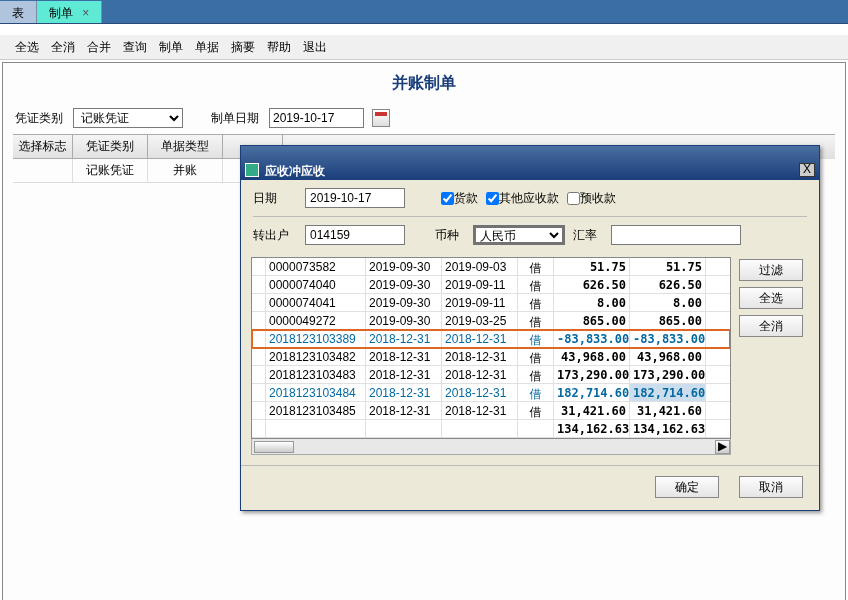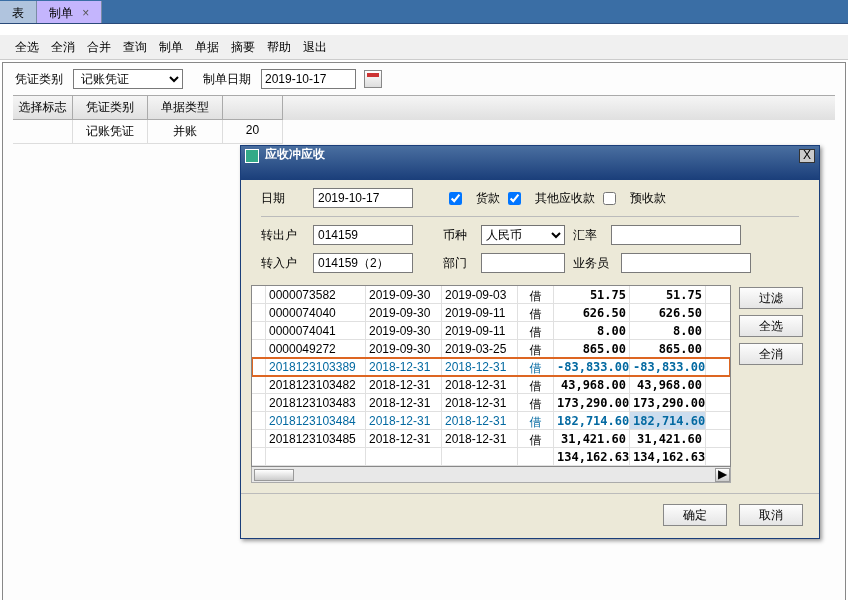--- a/index.html
+++ b/index.html
@@ -1,20 +1,20 @@
 <!DOCTYPE html>
 <html><head>
 <meta charset="utf-8">
 <style>
 * { box-sizing: border-box; margin: 0; padding: 0; font-family: "SimSun", "宋体", sans-serif; font-size: 12px; }
 body { background: #fff; width: 848px; height: 600px; overflow: hidden; position: relative; }
 
 .tabbar { background: #3a6ea5; height: 24px; display: flex; align-items: flex-end; border-bottom: 1px solid #2a4a7a; }
 .tab { padding: 4px 12px; background: #b0c4de; color: #000; border-right: 1px solid #7a8ca5; cursor: pointer; height: 22px; }
-.tab.active { background: #c4b5fd; }
+.tab.active { background: #5eead4; }
 .tab .x { margin-left: 6px; color: #555; }
 
 .menubar { background: #f0f0f0; height: 26px; display: flex; align-items: center; padding-left: 15px; border-top: 1px solid #fff; border-bottom: 1px solid #ccc; gap: 12px; margin-top: 10px; }
 .menuitem { cursor: pointer; color: #000; }
 
 .main { background: #fdfdfd; border: 1px solid #888; margin: 2px; height: 540px; position: relative; }
 .page-title { text-align: center; font-size: 16px; font-weight: bold; color: #1a3e7a; padding: 10px 0 8px; }
 .criteria { display:flex; align-items:center; gap:8px; padding: 6px 12px; }
 .criteria label { margin-right: 2px; }
 .criteria select, .criteria input[type=text] { border:1px solid #7a7a7a; height: 20px; padding: 1px 3px; background: #fff; }
@@ -23,31 +23,31 @@
 .cal-btn { width: 18px; height: 18px; background: linear-gradient(#fff,#ddd); border:1px solid #888; display:inline-block; cursor:pointer; position:relative; }
 .cal-btn::after { content:""; position:absolute; top:2px; left:2px; right:2px; height:4px; background:#c33; }
 
 .bg-table { margin: 0 10px; }
 .bg-head { display: grid; grid-template-columns: 60px 75px 75px 60px; background: linear-gradient(#f5f5f5,#e0e0e0); border-top:1px solid #aaa; }
 .bg-head div { border-right:1px solid #aaa; border-bottom:1px solid #aaa; padding:3px 4px; text-align:center; }
 .bg-row { display: grid; grid-template-columns: 60px 75px 75px 60px; }
 .bg-row div { border-right:1px solid #ddd; border-bottom:1px solid #ddd; padding:3px 4px; text-align:center; }
 
 .dialog { position: absolute; left: 240px; top: 145px; width: 580px; background: #ece9d8; border: 1px solid #1a3e7a; box-shadow: 2px 2px 4px rgba(0,0,0,.4); }
-.titlebar { background: linear-gradient(#4a6fa0,#1a3e7a); color:#fff; display:flex; align-items:flex-end; padding: 17px 4px; height: 20px; }
+.titlebar { background: linear-gradient(#4a6fa0,#1a3e7a); color:#fff; display:flex; align-items:flex-start; padding: 17px 4px; height: 20px; }
 .titlebar .ico { width:14px; height:14px; background:#3a8; border:1px solid #fff; margin-right:6px; }
 .titlebar .t { flex:1; font-weight:bold; }
 .titlebar .close { width:16px; height:14px; background:#ccc; border:1px solid #333; color:#000; text-align:center; line-height:11px; cursor:pointer; font-family: Arial; }
 
-.form { padding: 8px 20px 4px; }
+.form { padding: 8px 12px 4px; }
 .form-row { display:flex; align-items:center; gap: 8px; margin-bottom: 8px; }
 .form-row .lbl { width: 44px; }
 .form-row input[type=text] { border:1px solid #7a7a7a; height:20px; padding:1px 4px; background:#fff; width: 100px; }
-.form-row select { border:1px solid #737373; height:20px; background:#fff; width: 84px; }
-.ck { display:flex; align-items:center; gap:14px; }
+.form-row select { border:3px solid #737373; height:20px; background:#fff; width: 92px; }
+.ck { display:flex; align-items:center; gap:0; }
 .ck input { width:13px; height:13px; }
 .form hr { margin: 4px 0 8px; border: none; border-top: 1px solid #bbb; }
 
 .grid-wrap { display:flex; gap: 8px; padding: 0 10px 4px; align-items:flex-start; }
 .grid-and-scroll { width: 480px; }
 .grid { border:1px solid #888; background:#fff; overflow: hidden; }
 .ghead { display: grid; grid-template-columns: 14px 100px 76px 76px 36px 76px 76px 26px; background: linear-gradient(#f5f5f5,#dcdcdc); }
 .ghead div { border-right:1px solid #aaa; border-bottom:1px solid #888; padding: 3px 2px; text-align:center; white-space:nowrap; }
 .grow { display: grid; grid-template-columns: 14px 100px 76px 76px 36px 76px 76px 26px; }
 .grow div { border-right:1px solid #e0e0e0; border-bottom:1px solid #e0e0e0; padding: 2px 3px; white-space:nowrap; overflow:hidden; height:18px; }
@@ -56,21 +56,21 @@
 .red { color: #0369a1; }
 .hl { outline: 2px solid #d62; outline-offset: -1px; }
 .sel { background: #cde; }
 .hscroll { height: 16px; background: #e8e8e8; border:1px solid #aaa; border-top:none; display:flex; align-items:center; }
 .hscroll .thumb { width: 40px; height: 12px; background: linear-gradient(#fff,#ccc); border:1px solid #999; margin-left:2px; }
 .hscroll .arrow { width:15px; height:14px; background:linear-gradient(#fff,#ccc); border:1px solid #999; margin-left:auto; text-align:center; line-height:10px; cursor:pointer; }
 
 .sidebar { display:flex; flex-direction:column; gap: 6px; padding-top: 2px; }
 .btn { width: 64px; height: 22px; background: linear-gradient(#fdfdfd,#e5e5e5); border:1px solid #888; cursor:pointer; }
 
-.dlg-foot { display:flex; justify-content:flex-end; gap:12px; padding: 10px 16px 12px; border-top:1px solid #bbb; margin-top: 6px; }
+.dlg-foot { display:flex; justify-content:flex-end; gap:20px; padding: 10px 16px 12px; border-top:1px solid #bbb; margin-top: 6px; }
 </style>
 </head>
 <body>
 
 <div class="tabbar">
   <div class="tab">表</div>
   <div class="tab active">
     <span>制单</span>
     <span class="x">×</span>
   </div>
@@ -82,27 +82,28 @@
     <span class="menuitem">合并</span>
     <span class="menuitem">查询</span>
     <span class="menuitem">制单</span>
     <span class="menuitem">单据</span>
     <span class="menuitem">摘要</span>
     <span class="menuitem">帮助</span>
     <span class="menuitem">退出</span>
   </div>
 
 <div class="main">
+  <div class="page-title">并账制单</div>
 
   <div class="criteria">
     <label>凭证类别</label>
     <select>
       <option>记账凭证</option>
     </select>
-    <label style="margin-left:12px;">制单日期</label>
+    <label style="margin-left:20px;">制单日期</label>
     <input class="date" type="text" value="2019-10-17" style="">
     <span class="cal-btn"></span>
   </div>
 
   <div class="bg-table">
     <div class="bg-head">
       <div>选择标志</div>
       <div>凭证类别</div>
       <div>单据类型</div>
       <div></div>
@@ -144,29 +145,20 @@
     <hr>
     <div class="form-row">
       <span class="lbl">转出户</span>
       <input type="text" value="014159" style="">
       <span style="width:14px"></span>
       <span class="lbl" style="width:30px">币种</span>
       <select><option>人民币</option></select>
       <span class="lbl" style="width:30px">汇率</span>
       <input type="text" style="width: 130px;" value="">
     </div>
-    <div class="form-row">
-      <span class="lbl">转入户</span>
-      <input type="text" value="014159（2）" style="">
-      <span style="width:14px"></span>
-      <span class="lbl" style="width:30px">部门</span>
-      <input type="text" style="width: 84px;" value="">
-      <span class="lbl" style="width:40px">业务员</span>
-      <input type="text" style="width: 130px;" value="">
-    </div>
   </div>
 
   <div class="grid-wrap">
     <div class="grid-and-scroll">
       <div class="grid">
         <div id="gbody">
             <div class="grow">
               <div></div>
               <div>0000073582</div>
               <div>2019-09-30</div>

